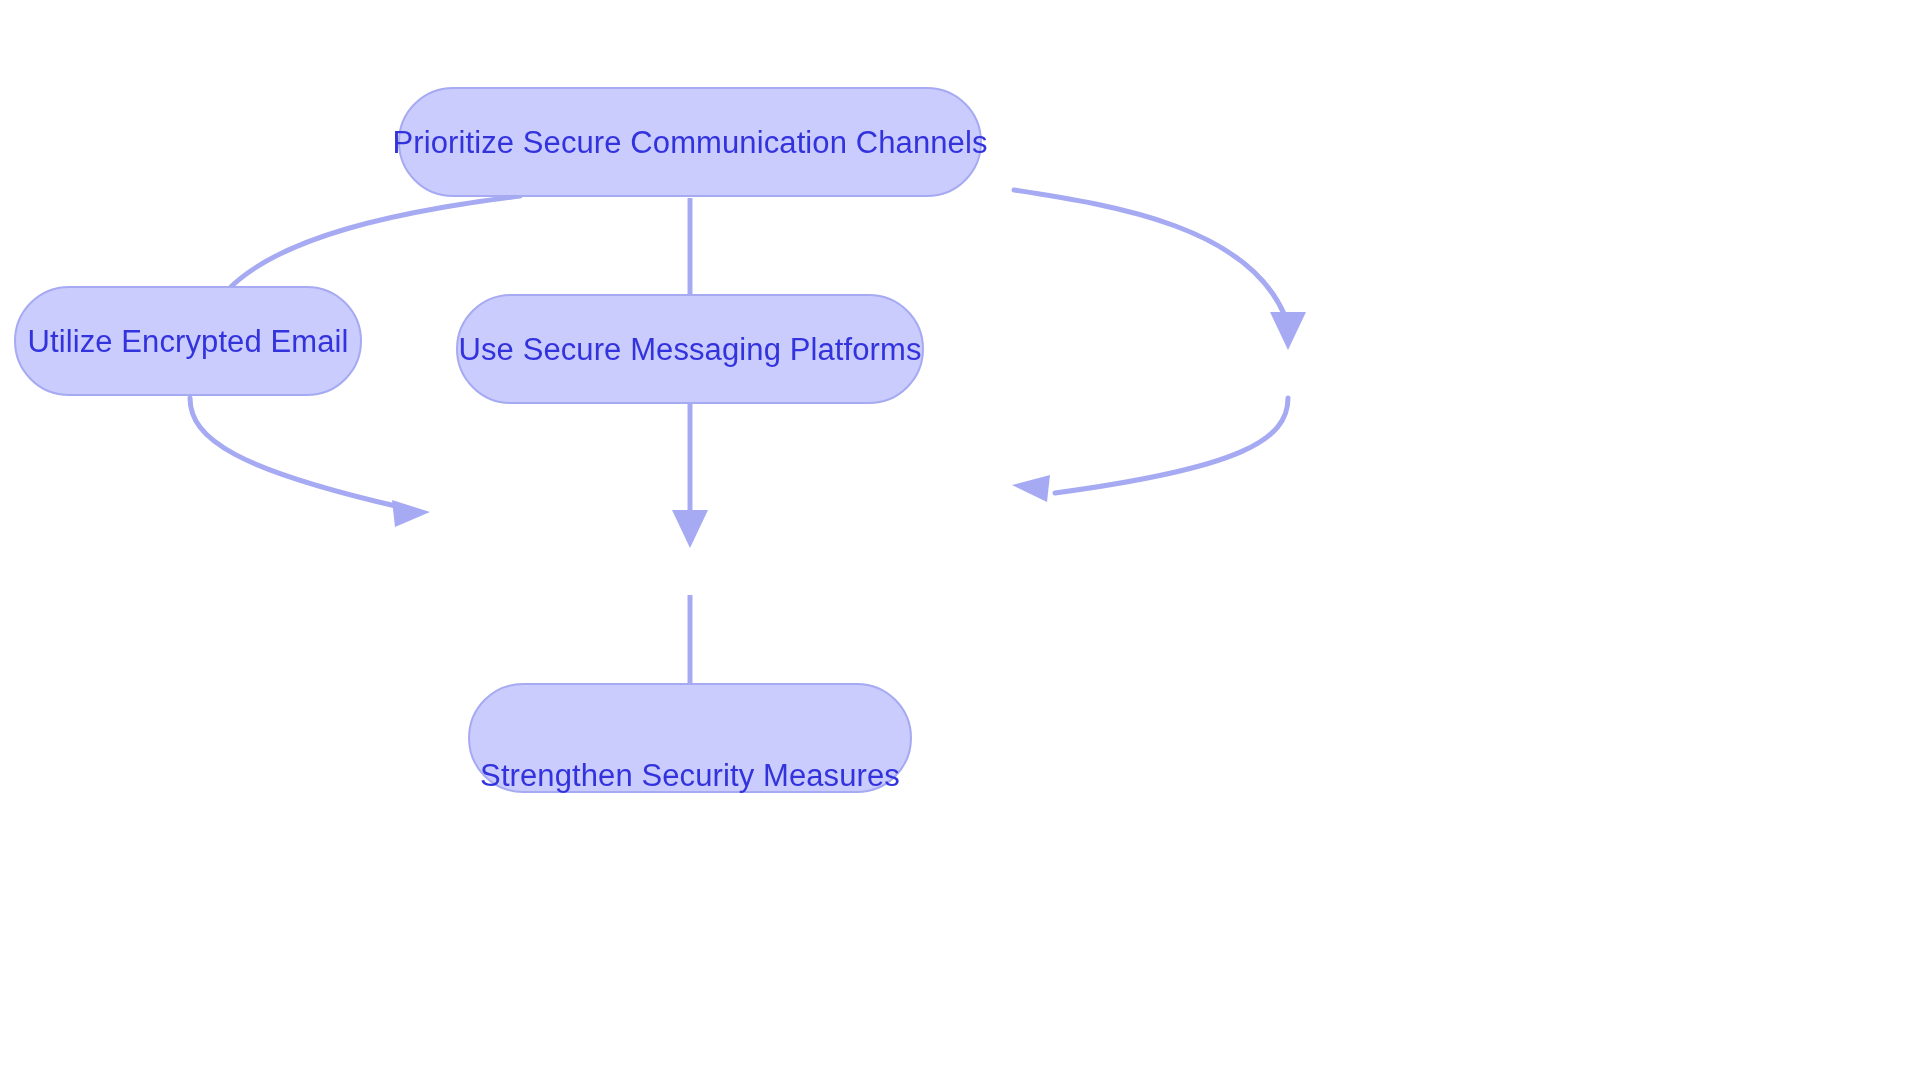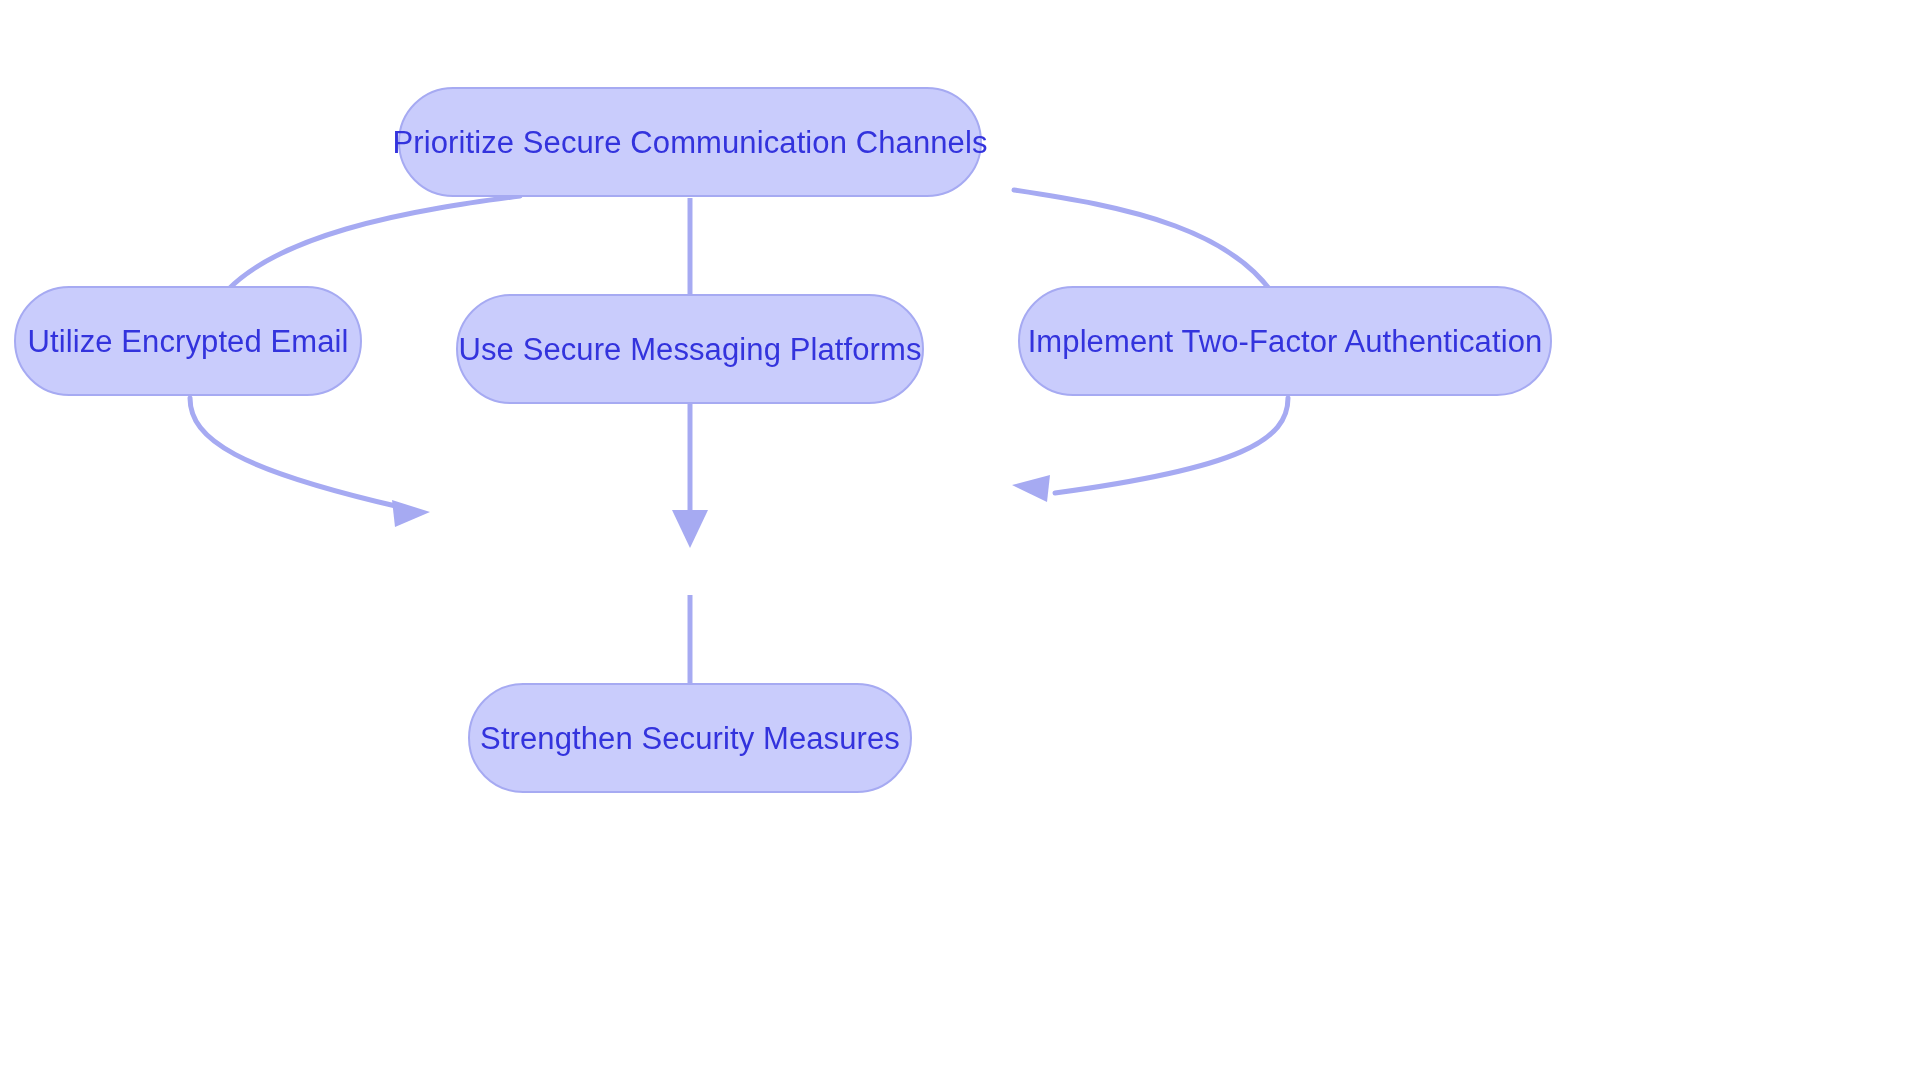--- a/index.html
+++ b/index.html
@@ -97,22 +97,19 @@
   </div>
 
   <div class="node" style="left:14px; top:286px; width:348px; height:110px;text-align:center;">
     <span class="node-label">Utilize Encrypted Email</span>
   </div>
 
   <div class="node" style="left:456px; top:286px; width:468px; height:110px;margin-top:8px;">
     <span class="node-label">Use Secure Messaging Platforms</span>
   </div>
 
-  <div class="node" style="left:1018px; top:286px; width:534px; height:110px;">
-    <span class="node-label">Implement Two-Factor Authentication</span>
-  </div>
 
 
-  <div class="node" style="left:468px; top:683px; width:444px; height:110px;">
+  <div class="node" style="left:468px; top:683px; width:444px; height:110px;align-items:flex-end;">
     <span class="node-label">Strengthen Security Measures</span>
   </div>
 
 </div>
 
 </body></html>

